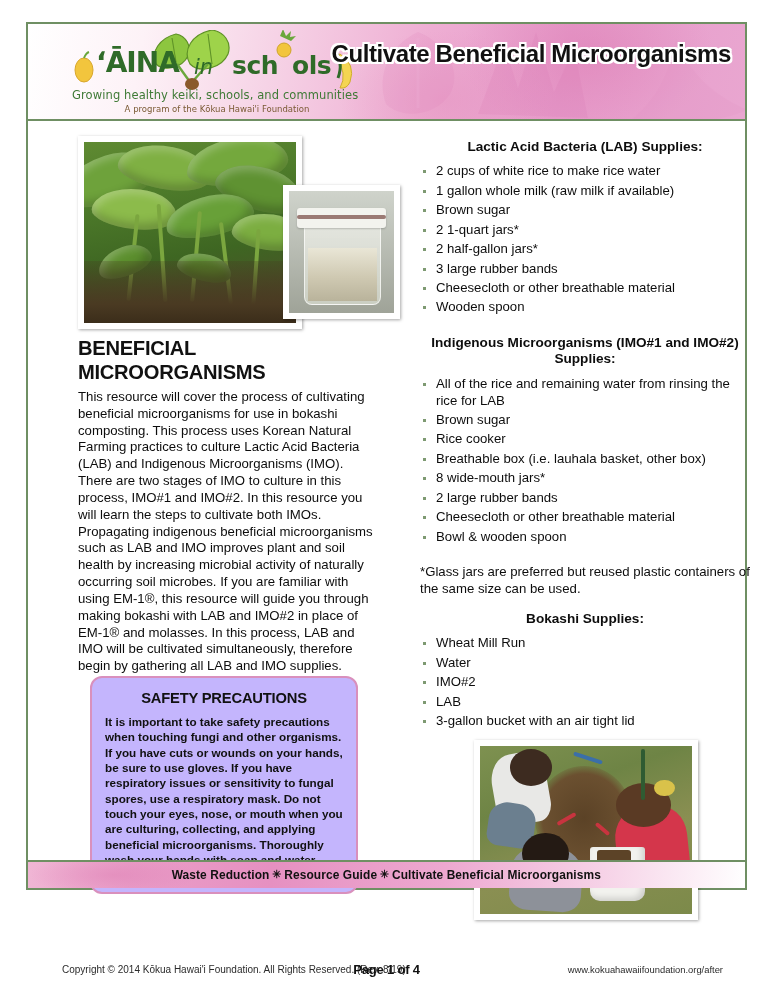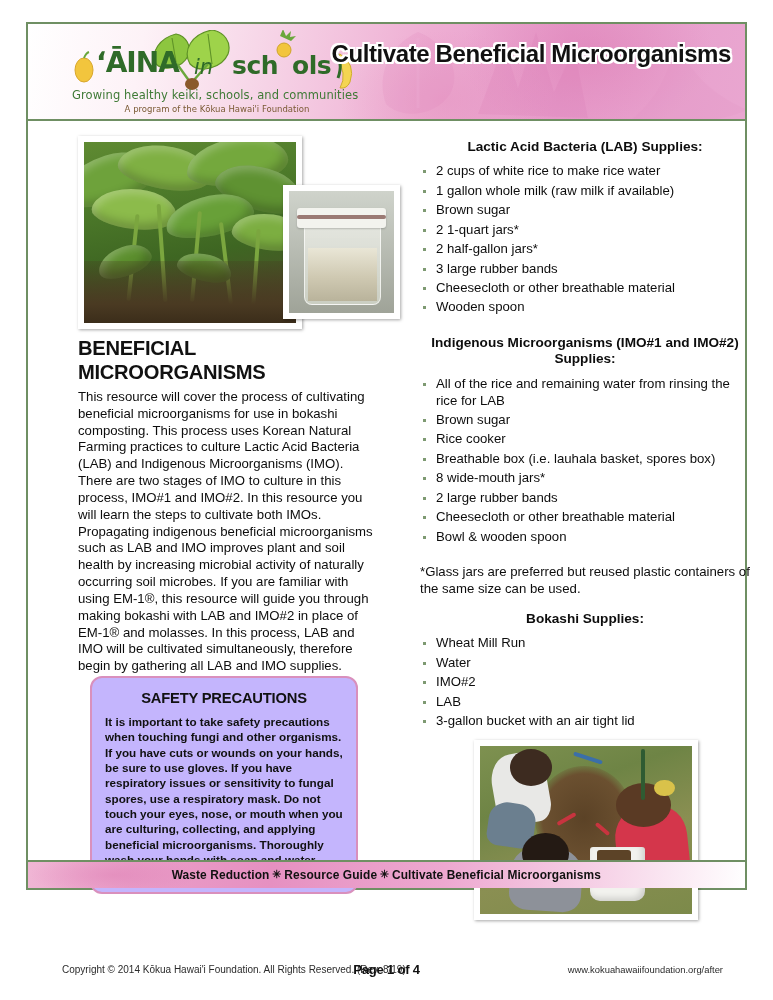--- a/index.html
+++ b/index.html
@@ -445,21 +445,21 @@
           <li>Wooden spoon</li>
         </ul>
 
         <div class="gap-md"></div>
 
         <div class="sup-head">Indigenous Microorganisms (IMO#1 and IMO#2) Supplies:</div>
         <ul class="sup-list">
           <li>All of the rice and remaining water from rinsing the rice for LAB</li>
           <li>Brown sugar</li>
           <li>Rice cooker</li>
-          <li>Breathable box (i.e. lauhala basket, spores box)</li>
+          <li>Breathable box (i.e. lauhala basket, other box)</li>
           <li>8 wide-mouth jars*</li>
           <li>2 large rubber bands</li>
           <li>Cheesecloth or other breathable material</li>
           <li>Bowl &amp; wooden spoon</li>
         </ul>
 
         <div class="gap-md"></div>
 
         <p class="note-text">*Glass jars are preferred but reused plastic containers of the same size can be used.</p>
 

